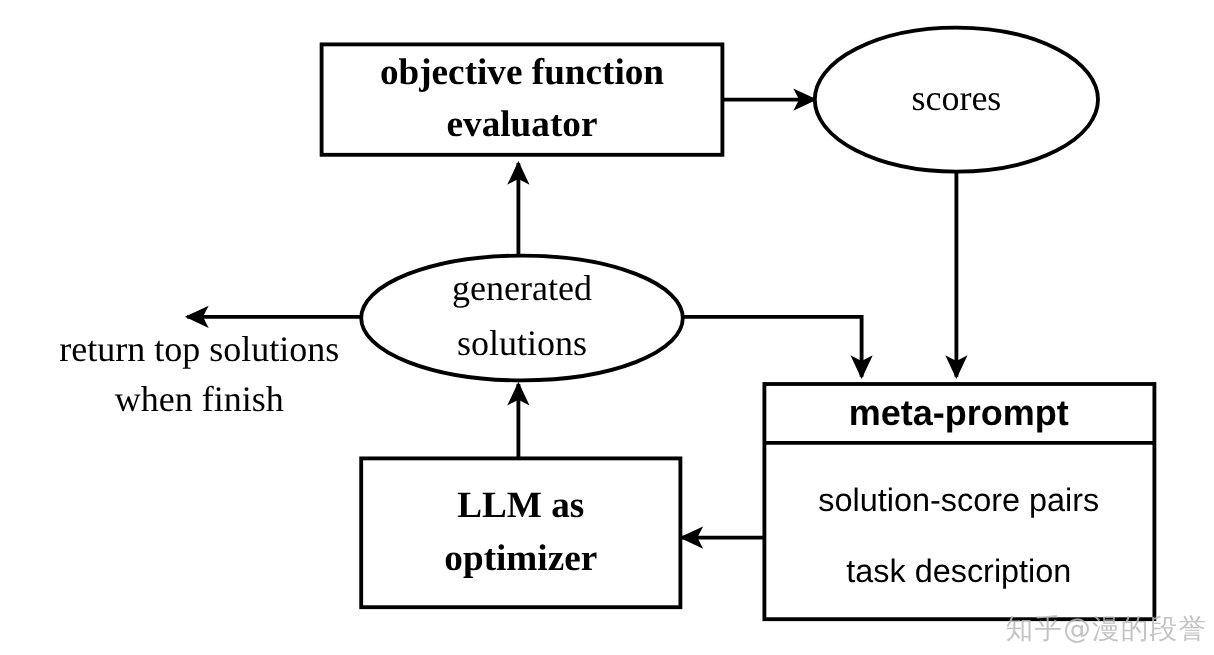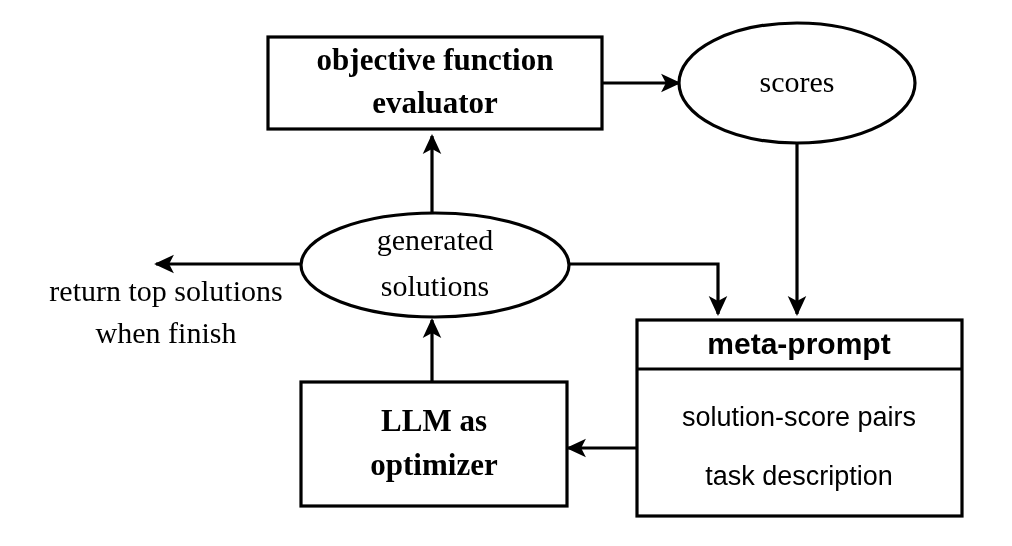--- a/index.html
+++ b/index.html
@@ -132,14 +132,15 @@
 
     <g>
       <rect class="node-shape" x="637" y="320" width="325" height="196"></rect>
       <line class="divider-line" x1="637" y1="369" x2="962" y2="369"></line>
       <text class="lbl lbl-sans-bold" x="799" y="346">meta-prompt</text>
       <text class="lbl lbl-sans" x="799" y="419" fill="#3322dd">solution-score pairs</text>
       <text class="lbl lbl-sans" x="799" y="478" fill="#e0152b">task description</text>
     </g>
   </svg>
 
+  <div class="watermark">知乎@漫的段誉</div>
 
 </div>
 
 </body></html>

